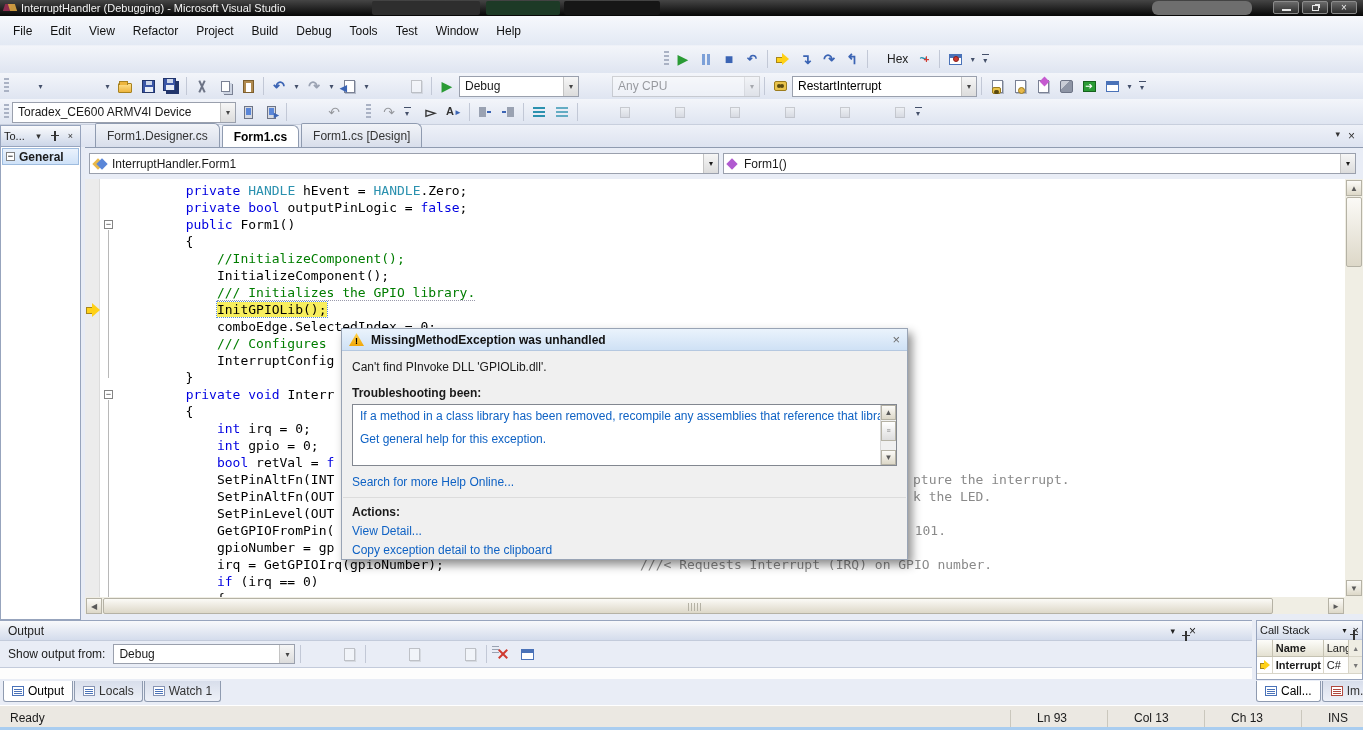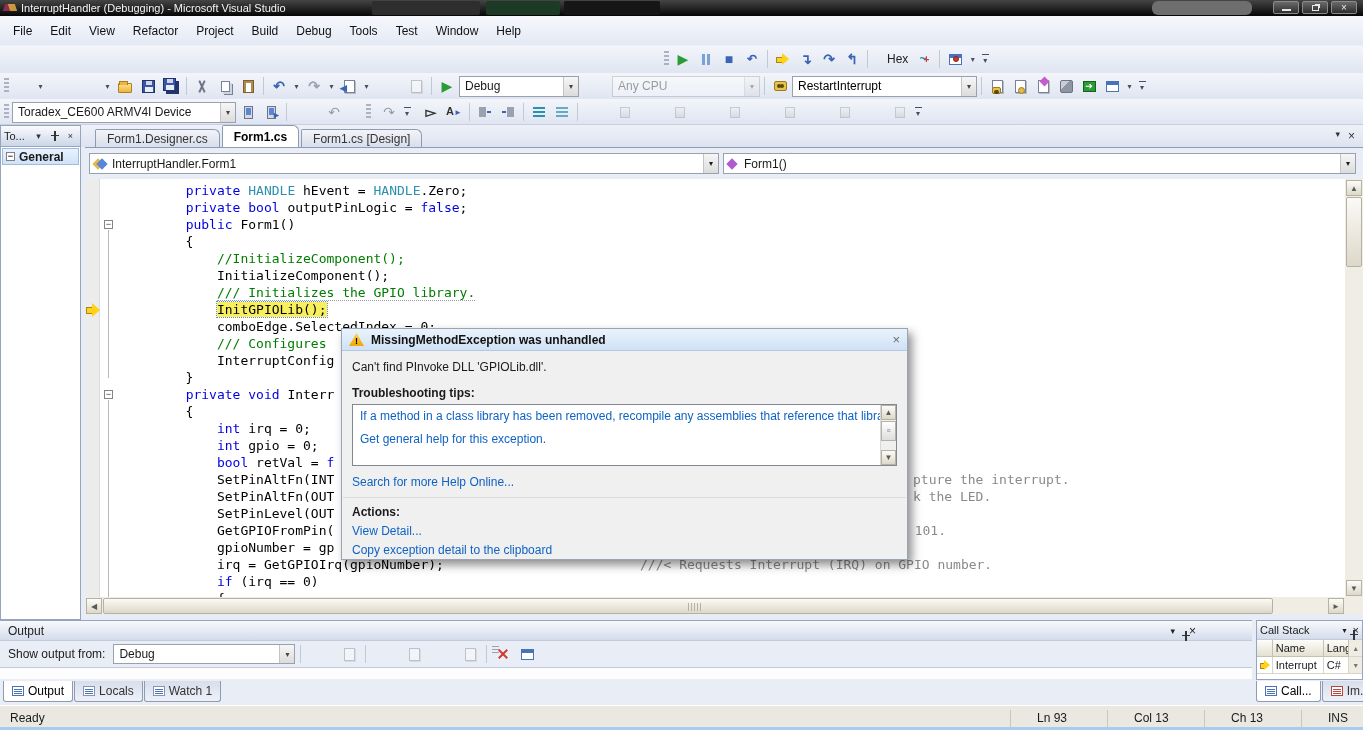--- a/index.html
+++ b/index.html
@@ -80,21 +80,21 @@
 
   
   .tabrow { left:0; top:125px; width:1363px; height:22px; background:linear-gradient(#eef1f8,#dde3f0); }
   .tw-head { position:absolute; left:0; top:0; width:81px; height:22px; background:linear-gradient(#fafbfd,#ccd6e8); border:1px solid #97a4bd; display:flex; align-items:center; padding:0 3px; gap:3px; }
   .tw-title { flex:1; font-size:11px; color:#222; white-space:nowrap; overflow:hidden; }
   .twbtn { width:13px; height:13px; display:flex; align-items:center; justify-content:center; font-size:9px; color:#333; }
   .pin { width:8px; height:11px; position:relative; }
   .pin::before { content:""; position:absolute; left:3px; top:0; width:2px; height:10px; background:#333; }
   .pin::after { content:""; position:absolute; left:0; top:4px; width:8px; height:1px; background:#333; }
   .dtabs { position:absolute; left:95px; top:1px; display:flex; align-items:flex-end; height:21px; }
-  .dtab { height:18px; display:flex; align-items:center; padding:0 11px; border:1px solid #8f9bb0; border-bottom:none; border-radius:2px 6px 0 0; background:linear-gradient(#f2f4f8,#d8deeb); color:#333; margin-right:2px; font-size:12px; }
+  .dtab { height:24px; display:flex; align-items:center; padding:0 11px; border:1px solid #8f9bb0; border-bottom:none; border-radius:2px 6px 0 0; background:linear-gradient(#f2f4f8,#d8deeb); color:#333; margin-right:2px; font-size:12px; }
   .dtab.active { background:#fff; font-weight:bold; height:22px; color:#000; }
   .tabrow-btns { position:absolute; right:8px; top:4px; display:flex; gap:8px; color:#333; }
 
   
   .toolbox { left:0; top:147px; width:81px; height:473px; background:#fff; border:1px solid #97a4bd; border-top:none; }
   .tb-general { height:17px; margin:1px; background:linear-gradient(#eaf2fc,#cfe2f8); border:1px solid #9ebcdf; display:flex; align-items:center; gap:4px; padding:0 3px; font-weight:bold; font-size:12px; }
   .foldbox { width:9px; height:9px; background:#fff; border:1px solid #808080; font-size:9px; line-height:7px; text-align:center; color:#333; }
   .tb-empty { margin-top:17px; padding:0 3px; text-align:center; font-size:12px; line-height:15px; color:#111; }
   .vsplit { left:81px; top:147px; width:4px; height:473px; background:#e8ecf5; }
 
@@ -154,21 +154,21 @@
   .redx::before { transform:rotate(45deg); } .redx::after { transform:rotate(-45deg); }
   .graylines { position:absolute; left:0; top:2px; width:7px; height:9px; background:repeating-linear-gradient(#9aa2b2 0 1px, transparent 1px 3px); }
 
   .panel-split { left:1252px; top:620px; width:4px; height:85px; background:#e8ecf5; }
   .cspanel { left:1256px; top:620px; width:107px; height:60px; background:#fff; border:1px solid #97a4bd; }
   .cs-head { height:19px; background:linear-gradient(#f8f9fb,#d4dcec); border-bottom:1px solid #c3cbdb; display:flex; align-items:center; padding:0 3px; gap:3px; font-size:11px; }
   .cs-grid { font-size:11px; }
   .cs-row { display:flex; height:17px; align-items:stretch; }
   .cs-cell { border-right:1px solid #d8d5c8; border-bottom:1px solid #d8d5c8; display:flex; align-items:center; padding:0 3px; overflow:hidden; white-space:nowrap; }
   .cs-hcell { background:linear-gradient(#fdfdfa,#e4e1d2); border-right:1px solid #c5c2b2; border-bottom:1px solid #c5c2b2; }
-  .cs-gut { width:16px; } .cs-name { width:52px; } .cs-lang { width:26px; }
+  .cs-gut { width:16px; } .cs-name { width:52px;font-weight:bold; } .cs-lang { width:26px; }
   .cs-sb { width:13px; display:flex; align-items:center; justify-content:center; font-size:7px; color:#777; background:#efede3; border-bottom:1px solid #d8d5c8; }
   .mini-arrow { position:relative; width:11px; height:10px; }
   .mini-arrow::before { content:""; position:absolute; left:0; top:3px; width:4px; height:4px; background:#ffd117; border:1px solid #a8861a; border-right:none; }
   .mini-arrow::after { content:""; position:absolute; left:4px; top:0; border-top:5px solid transparent; border-bottom:5px solid transparent; border-left:6px solid #ffd117; }
 
   .bottomtabs { left:0; top:680px; width:1363px; height:25px; background:#e9edf6; display:flex; align-items:flex-start; padding-top:1px; }
   .btab { height:21px; display:flex; align-items:center; gap:4px; padding:0 8px; border:1px solid #8f9bb0; border-top:none; border-radius:0 0 3px 3px; background:linear-gradient(#d8deeb,#eef1f8); color:#333; margin-right:1px; font-size:12px; }
   .btab.active { background:#fff; color:#000; }
   .ticon { width:12px; height:10px; border:1px solid #4a72b8; background:#fff; position:relative; }
   .ticon::before { content:""; position:absolute; left:1px; top:2px; width:8px; height:1px; background:#4a72b8; box-shadow:0 2px 0 #4a72b8, 0 4px 0 #4a72b8; }
@@ -513,21 +513,21 @@
 </div>
 <div class="abs under-editor"></div>
 
 <div class="abs exc">
   <div class="exc-head">
     <span class="warn">!</span>
     <span>MissingMethodException was unhandled</span>
     <span class="exc-close">×</span>
   </div>
   <div class="exc-msg">Can't find PInvoke DLL 'GPIOLib.dll'.</div>
-  <div class="exc-tips-label">Troubleshooting tips:</div>
+  <div class="exc-tips-label">Troubleshooting been:</div>
   <div class="exc-list">
     <a class="lnk">If a method in a class library has been removed, recompile any assemblies that reference that library.</a>
     <a class="lnk">Get general help for this exception.</a>
     <div class="mini-sb">
       <span class="sbbtn up" style="width:15px;height:15px;">▲</span>
       <span class="th">≡</span>
       <span class="sbbtn dn" style="width:15px;height:15px;">▼</span>
     </div>
   </div>
   <div class="exc-search">

